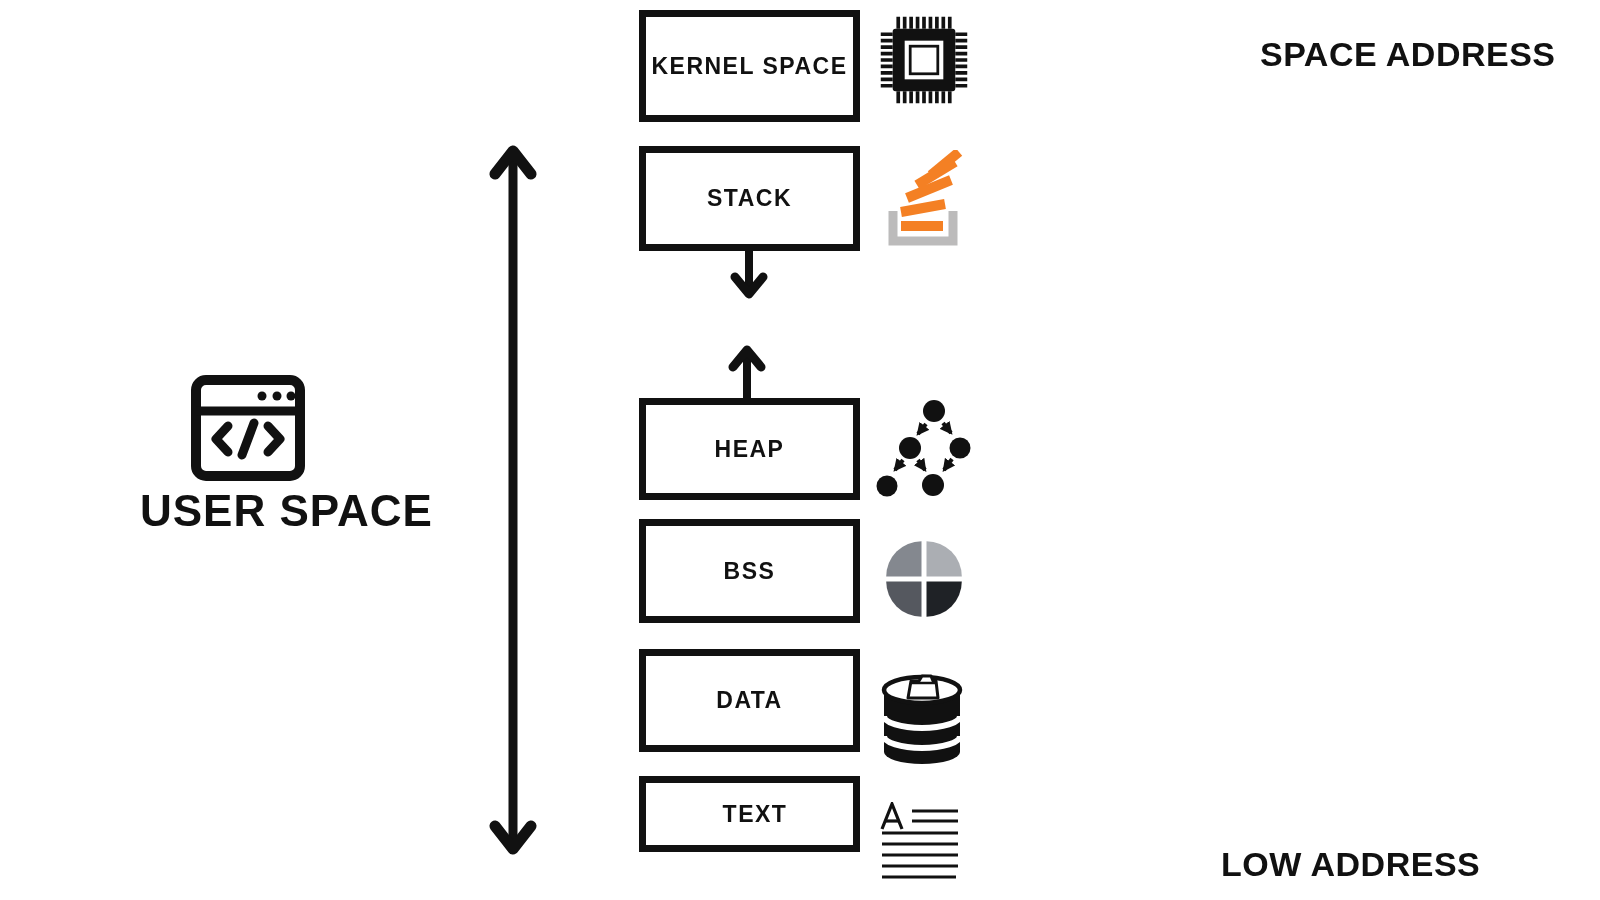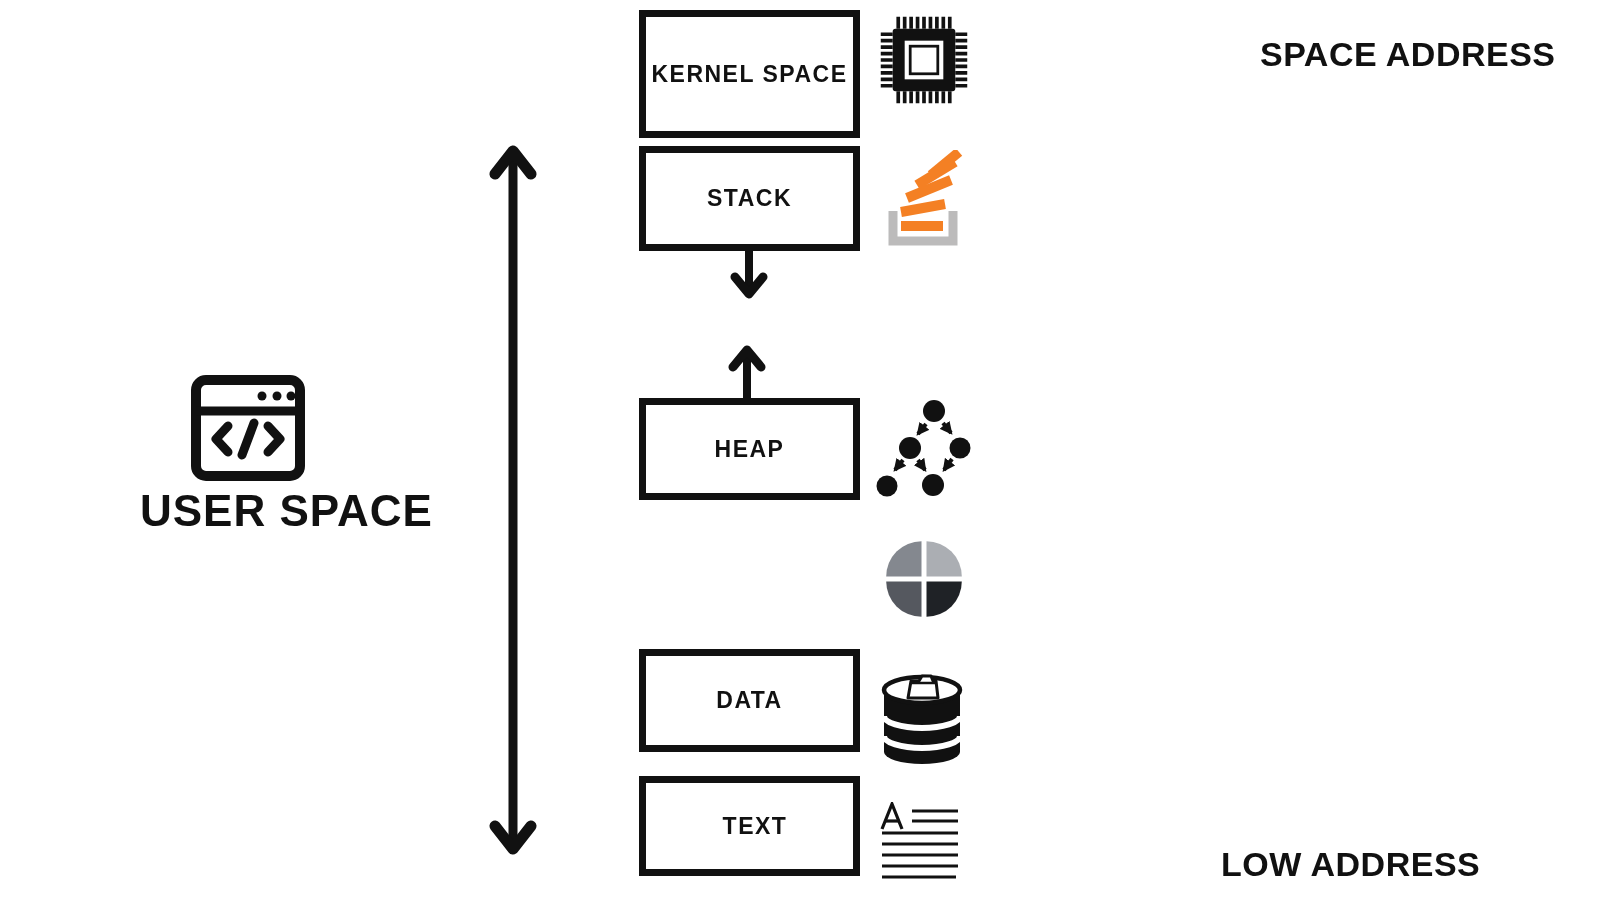--- a/index.html
+++ b/index.html
@@ -75,38 +75,41 @@
   <div class="user-space-label">USER SPACE</div>
 
   <svg class="abs" style="left:484px; top:138px;" width="58" height="724" viewBox="0 0 58 724">
     <line x1="29" y1="18" x2="29" y2="706" stroke="#111111" stroke-width="9"></line>
     <g stroke="#111111" stroke-width="11" stroke-linecap="round" stroke-linejoin="round" fill="none">
       <path d="M11 36 L29 13 L47 36"></path>
       <path d="M11 688 L29 711 L47 688"></path>
     </g>
   </svg>
 
-  <div class="mem-box" style="top:10px; height:128px;">
+  <div class="mem-box" style="top:10px; height:112px;">
     <span class="mem-label">KERNEL SPACE</span>
   </div>
 
   <div class="mem-box" style="top:146px; height:105px;">
     <span class="mem-label">STACK</span>
   </div>
 
   <div class="mem-box" style="top:398px; height:102px;">
     <span class="mem-label">HEAP</span>
   </div>
 
+  <div class="mem-box" style="top:519px; height:104px;">
+    <span class="mem-label">BSS</span>
+  </div>
 
   <div class="mem-box" style="top:649px; height:103px;align-items:center;">
     <span class="mem-label">DATA</span>
   </div>
 
-  <div class="mem-box" style="top:776px; height:100px;padding-left:11px;">
+  <div class="mem-box" style="top:776px; height:76px;padding-left:11px;">
     <span class="mem-label">TEXT</span>
   </div>
 
   <svg class="abs" style="left:727px; top:251px;" width="44" height="54" viewBox="0 0 44 54">
     <line x1="22" y1="0" x2="22" y2="38" stroke="#111111" stroke-width="8"></line>
     <path d="M8 26 L22 43 L36 26" fill="none" stroke="#111111" stroke-width="9" stroke-linecap="round" stroke-linejoin="round"></path>
   </svg>
 
   <svg class="abs" style="left:725px; top:345px;" width="44" height="53" viewBox="0 0 44 53">
     <line x1="22" y1="9" x2="22" y2="53" stroke="#111111" stroke-width="8"></line>

